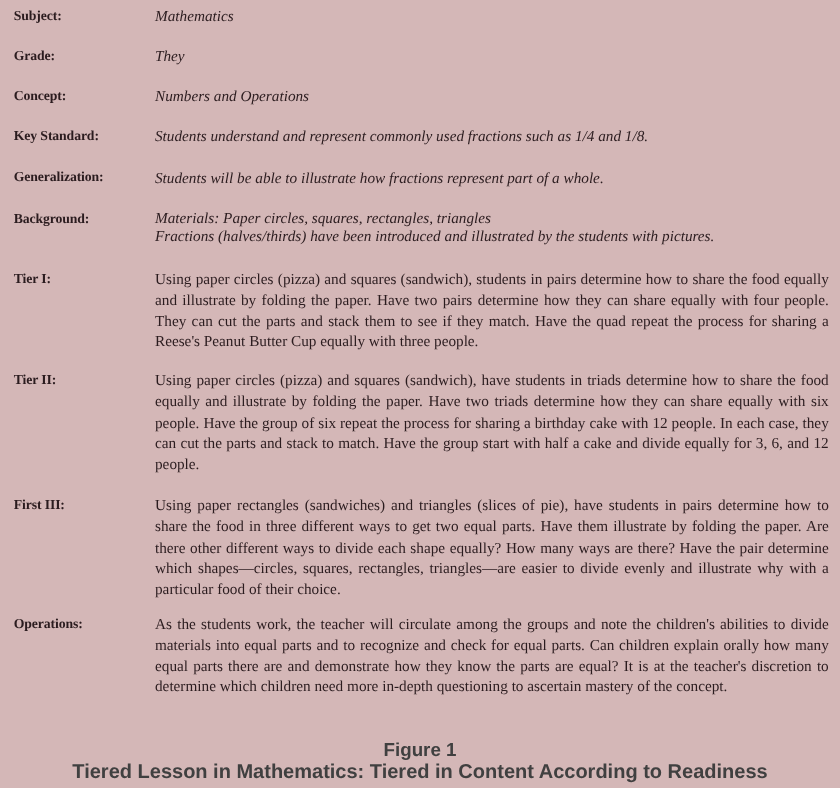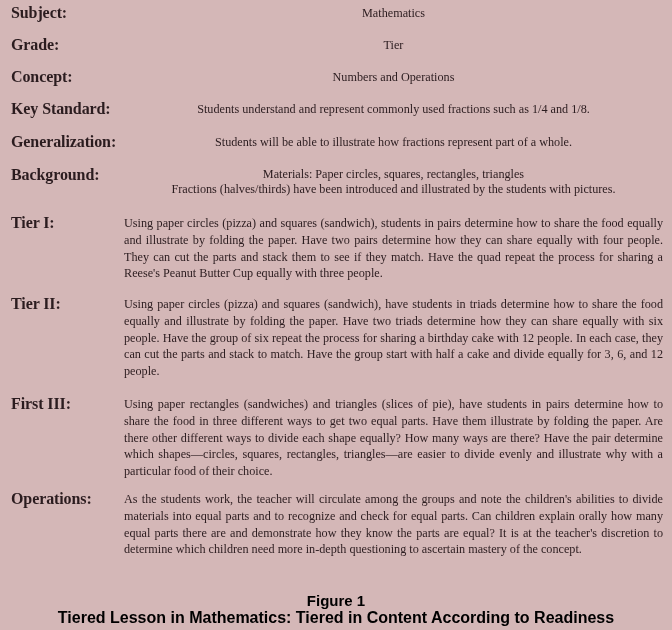--- a/index.html
+++ b/index.html
@@ -7,48 +7,48 @@
     width: 672px; height: 630px; overflow: hidden;
     background: #d4b7b7;
     font-family: "Liberation Serif", "DejaVu Serif", serif;
     color: #2b1c1f;
     position: relative;
   }
   .doc { position: absolute; left: 0; top: 0; width: 672px; height: 630px; }
   .row { position: absolute; left: 11px; width: 652px; }
   .label {
     position: absolute; left: 0; top: 0; width: 112px;
-    font-weight: bold; font-size: 16px; line-height: 16px; letter-spacing: -0.1px;
+    font-weight: bold; font-size: 11px; line-height: 16px; letter-spacing: -0.1px;
   }
   .value {
     position: absolute; left: 113px; top: 0; width: 539px;
     font-size: 12.2px; line-height: 16.8px; text-align: justify;
   }
-  .value.plain { text-align: center; }
+  .value.plain { text-align: left; font-style: italic; }
   .caption {
     position: absolute; left: 0; width: 672px; text-align: center;
     font-family: "Liberation Sans", "DejaVu Sans", sans-serif;
-    color: #000000; font-weight: bold;
+    color: #404040; font-weight: bold;
   }
   .cap1 { top: 592px; font-size: 15px; line-height: 17px; }
   .cap2 { top: 608px; font-size: 16px; line-height: 20px; }
 </style>
 </head>
 <body>
 
 <div class="doc">
 
   <div class="row" style="top:5px">
     <div class="label">Subject:</div>
     <div class="value plain">Mathematics</div>
   </div>
 
   <div class="row" style="top:37px">
     <div class="label">Grade:</div>
-    <div class="value plain">Tier</div>
+    <div class="value plain">They</div>
   </div>
 
   <div class="row" style="top:69px">
     <div class="label">Concept:</div>
     <div class="value plain">Numbers and Operations</div>
   </div>
 
   <div class="row" style="top:101px">
     <div class="label">Key Standard:</div>
     <div class="value plain">Students understand and represent commonly used fractions such as 1/4 and 1/8.</div>

